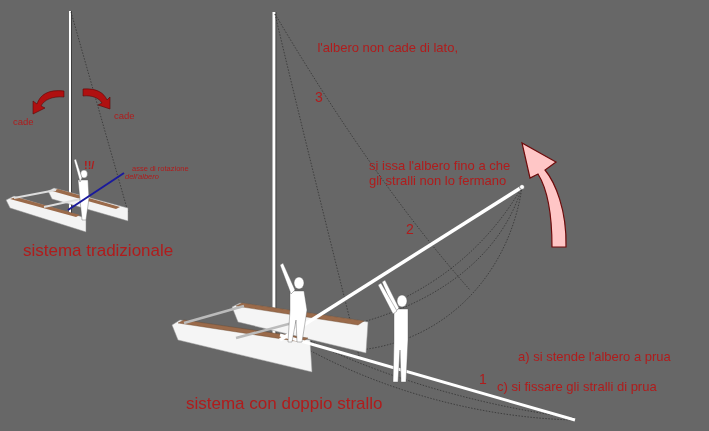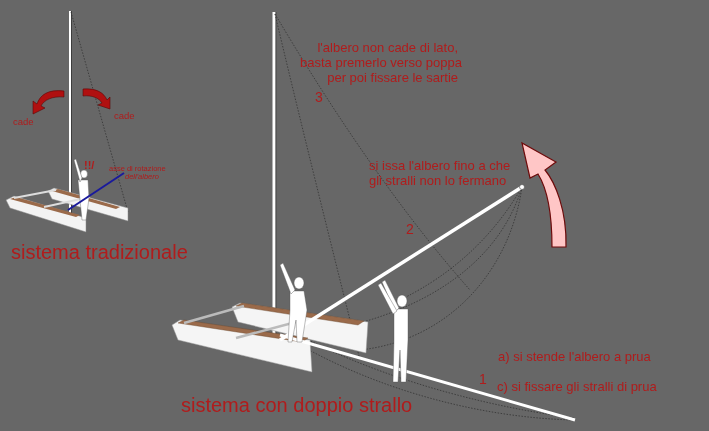--- a/index.html
+++ b/index.html
@@ -2,21 +2,21 @@
 <html><head>
 <meta charset="utf-8">
 <style>
   html, body { margin: 0; padding: 0; }
   body { width: 709px; height: 431px; background: #676767; overflow: hidden; position: relative; font-family: "Liberation Sans", sans-serif; }
   #stage { position: absolute; left: 0; top: 0; width: 709px; height: 431px; }
   .lbl { position: absolute; color: #b01c1c; white-space: nowrap; line-height: 1; }
   .small { font-size: 9.5px; }
   .tiny { font-size: 7.5px; line-height: 8px; }
   .mid { font-size: 13px; line-height: 15px; }
-  .big { font-size: 20px; }
+  .big { font-size: 17px; margin-left: 12px; }
   .num { font-size: 14px; }
   .right { text-align: right; }
 </style>
 </head>
 <body>
 
 <div id="stage">
 
   <svg width="709" height="431" viewBox="0 0 709 431" style="position:absolute;left:0;top:0">
 
@@ -89,31 +89,29 @@
         <path d="M393,314 L378,285 L381,283 L397,311 Z"></path>
       </g>
 
       <path d="M566,247 C567,210 555,182 545,170 L556,162 L522,143 L530,178 L538,174 C548,190 552,215 552,247 Z" fill="#ffc6c6" stroke="#6e0b0b" stroke-width="1.2"></path>
     </g>
   </svg>
 
   <div class="lbl small" style="left:13px;top:117px;">cade</div>
   <div class="lbl small" style="left:114px;top:111px;">cade</div>
   <div class="lbl" style="left:84px;top:160px;font-size:11px;font-weight:bold;">!!/</div>
-  <div class="lbl tiny" style="left:109px;top:165px;">asse di rotazione</div>
+  <div class="lbl tiny" style="left:132px;top:165px;">asse di rotazione</div>
   <div class="lbl tiny" style="left:125px;top:173px;font-style:italic;">dell'albero</div>
   <div class="lbl big" style="left:11px;top:242px;">sistema tradizionale</div>
 
   <div class="lbl mid right" style="left:300px;top:40px;width:158px;">l'albero non cade di lato,</div>
-  <div class="lbl mid right" style="left:300px;top:55px;width:158px;">basta premerlo verso poppa</div>
-  <div class="lbl mid right" style="left:300px;top:70px;width:158px;">per poi fissare le sartie</div>
   <div class="lbl num" style="left:315px;top:90px;">3</div>
 
   <div class="lbl mid" style="left:369px;top:158px;">si issa l'albero fino a che</div>
   <div class="lbl mid" style="left:369px;top:173px;">gli stralli non lo fermano</div>
   <div class="lbl num" style="left:406px;top:222px;">2</div>
 
-  <div class="lbl mid" style="left:498px;top:349px;">a) si stende l'albero a prua</div>
+  <div class="lbl mid" style="left:518px;top:349px;">a) si stende l'albero a prua</div>
   <div class="lbl mid" style="left:497px;top:379px;">c) si fissare gli stralli di prua</div>
   <div class="lbl num" style="left:479px;top:372px;">1</div>
 
-  <div class="lbl big" style="left:181px;top:395px;text-align:center;">sistema con doppio strallo</div>
+  <div class="lbl big" style="left:174px;top:395px;text-align:center;">sistema con doppio strallo</div>
 </div>
 
 </body></html>

